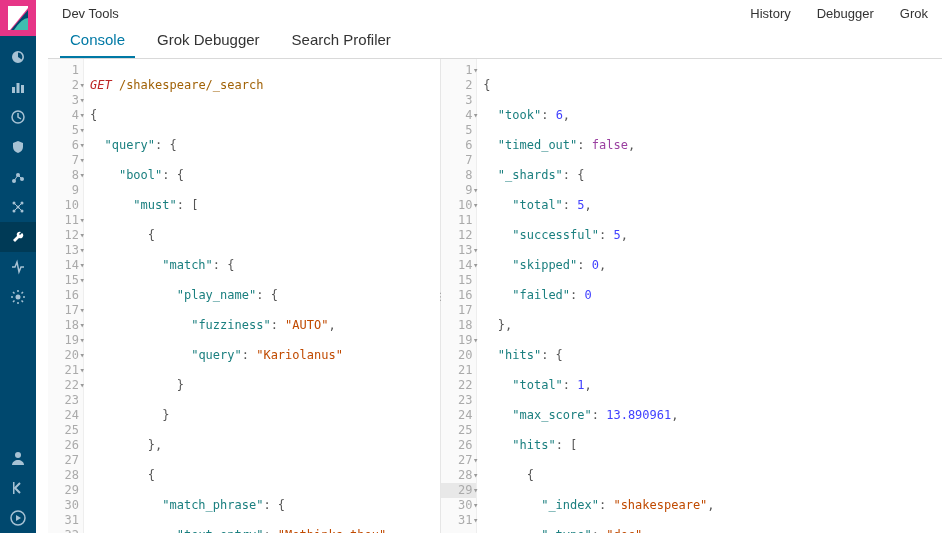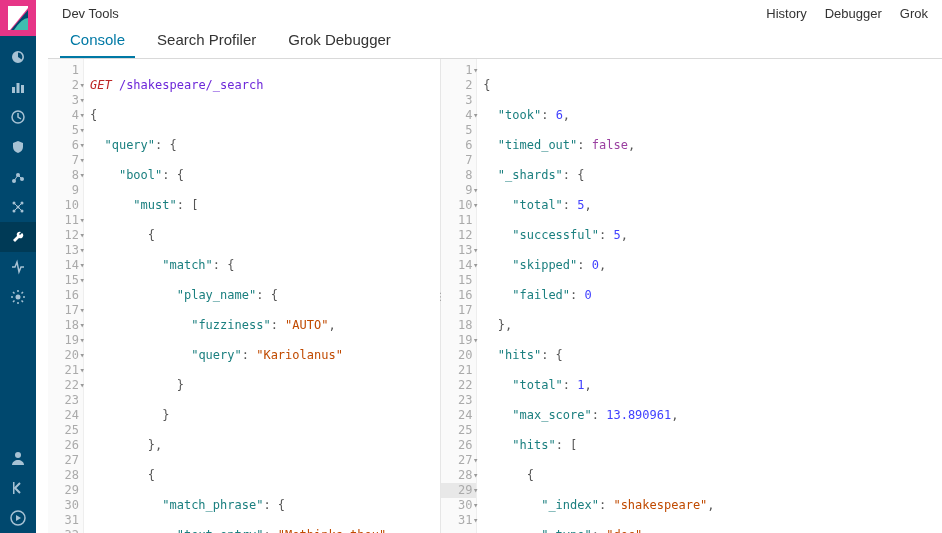--- a/index.html
+++ b/index.html
@@ -10,38 +10,38 @@
 .logo svg { width: 20px; height: 24px; }
 .nav-items { display: flex; flex-direction: column; gap: 0; width: 100%; }
 .nav-item { width: 36px; height: 30px; display: flex; align-items: center; justify-content: center; cursor: pointer; }
 .nav-item.active { background: #003a56; }
 .nav-item svg { width: 16px; height: 16px; fill: #a7c2d4; }
 .nav-item.active svg { fill: #fff; }
 .nav-spacer { flex: 1; }
 .main { flex: 1; display: flex; flex-direction: column; padding-left: 12px; }
 .topbar { display: flex; justify-content: space-between; align-items: center; padding: 6px 14px 0 14px; font-size: 13px; }
 .breadcrumb { color: #333; font-weight: 400; font-size: 13px; }
-.top-links { display: flex; gap: 18px; font-size: 13px; }
+.top-links { display: flex; gap: 26px; font-size: 13px; }
 .top-link { color: #333; cursor: pointer; }
 .tabs { display: flex; gap: 8px; padding: 4px 12px 0 12px; border-bottom: 1px solid #d9d9d9; }
 .tab { padding: 6px 10px 8px 10px; font-size: 15px; color: #333; cursor: pointer; border-bottom: 2px solid transparent; margin-right: 4px; }
 .tab.active { color: #0079a5; border-bottom-color: #0079a5; }
 .editor-area { flex: 1; display: flex; position: relative; overflow: hidden; }
 .pane { position: relative; display: flex; overflow: hidden; }
 .pane-left { width: 44%; border-right: 1px solid #e6e6e6; }
 .pane-right { flex: 1; }
 .divider-handle { position: absolute; left: 44%; top: 50%; transform: translate(-50%, -50%); font-size: 10px; color: #999; letter-spacing: 1px; user-select: none; cursor: col-resize; writing-mode: horizontal-tb; }
 .divider-handle::before { content: "⋮"; }
 .gutter { width: 36px; background: #fafafa; border-right: 1px solid #eee; padding-top: 4px; font-family: Menlo, Consolas, monospace; font-size: 12px; color: #aaa; text-align: right; }
 .gutter .ln { height: 15px; line-height: 15px; padding-right: 4px; position: relative; }
 .gutter .ln .fold { position: absolute; right: -2px; top: 0; font-size: 9px; color: #999; }
 .code { flex: 1; padding: 4px 0 0 6px; font-family: Menlo, Consolas, monospace; font-size: 12px; line-height: 15px; white-space: pre; color: #333; overflow: hidden; }
 .code .line { height: 15px; }
 .tok-method { color: #bd2626; font-style: italic; }
-.tok-path { color: #6d28d9; }
+.tok-path { color: #a16207; }
 .tok-key { color: #1a7f7f; }
 .tok-str { color: #c04a00; }
 .tok-num { color: #4040ff; }
 .tok-bool { color: #9a3fa0; }
 .tok-punc { color: #555; }
 </style>
 </head>
 <body>
 
 <div class="app">
@@ -138,22 +138,22 @@
       <div class="breadcrumb">Dev Tools</div>
       <div class="top-links">
         <span class="top-link">History</span>
         <span class="top-link">Debugger</span>
         <span class="top-link">Grok</span>
       </div>
     </div>
 
     <div class="tabs">
       <div class="tab active">Console</div>
+      <div class="tab">Grok Debugger</div>
       <div class="tab">Search Profiler</div>
-      <div class="tab">Grok Debugger</div>
     </div>
 
     <div class="editor-area">
       <div class="pane pane-left">
         <div class="gutter" id="gutter-left">
             <div class="ln">1</div>
             <div class="ln">2<span class="fold">▾</span></div>
             <div class="ln">3<span class="fold">▾</span></div>
             <div class="ln">4<span class="fold">▾</span></div>
             <div class="ln">5<span class="fold">▾</span></div>

